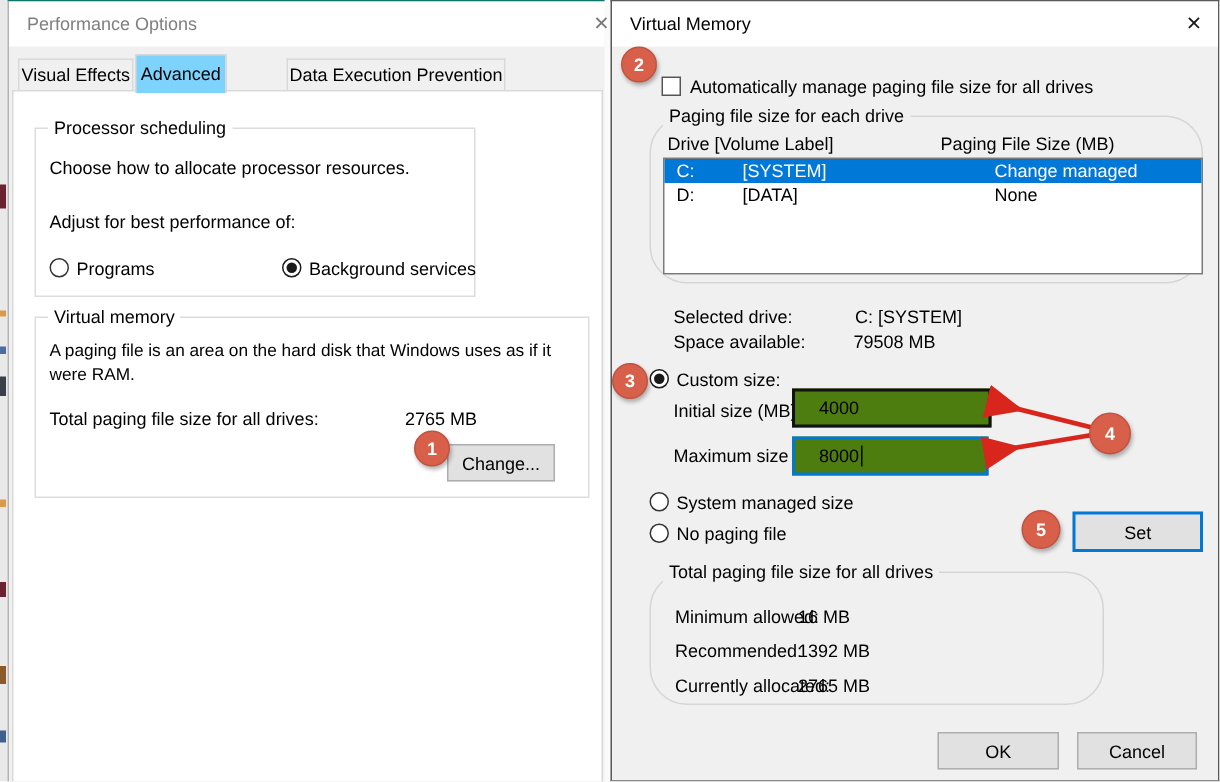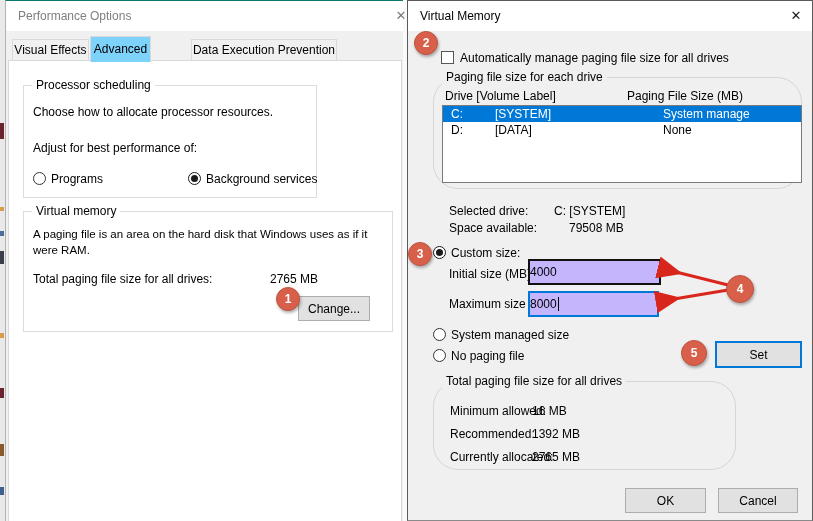--- a/index.html
+++ b/index.html
@@ -55,22 +55,22 @@
            border-radius:50%; background:#fff; }
   .radio.checked { border-color:#1a1a1a; }
   .radio.checked::after { content:''; position:absolute; left:2px; top:2px;
            width:7px; height:7px; border-radius:50%; background:#1a1a1a; }
   .checkbox { position:absolute; width:13px; height:13px; border:1px solid #555;
            background:#fff; }
   .btn { position:absolute; background:#e1e1e1; border:1px solid #adadad;
          text-align:center; font-size:12px; display:flex; align-items:center;
          justify-content:center; cursor:pointer; }
   .btn.focused { border:2px solid #0078d7; }
-  .textinput { position:absolute; background:#c4b5fd; font-size:12px;
-         display:flex; align-items:center; padding-left:0; }
+  .textinput { position:absolute; background:#4d7c0f; font-size:12px;
+         display:flex; align-items:center; padding-left:16px; }
   .in-black { border:2px solid #111111; }
   .in-blue  { border:2px solid #0078d7; }
   .caret { display:inline-block; width:0; height:14px; border-left:1px solid #000; margin-left:1px; }
 
   
   .listbox { position:absolute; background:#fff; border:1px solid #7a7a7a; }
   .listrow { position:relative; height:16px; line-height:16px; font-size:12px; }
   .listrow.selected { background:#0078d7; color:#fff; }
   .cell-drive { position:absolute; left:8px; }
   .cell-label { position:absolute; left:52px; }
@@ -142,32 +142,32 @@
   <span class="txt" style="left:52px;top:50px;">Automatically manage paging file size for all drives</span>
 
   <div class="groupbox on-gray" style="left:25px;top:76px;width:369px;height:112px;">
     <span class="group-label lbl-gray">Paging file size for each drive</span>
     <span class="txt" style="left:11px;top:11px;">Drive  [Volume Label]</span>
     <span class="txt" style="left:193px;top:11px;">Paging File Size (MB)</span>
     <div class="listbox" style="left:8px;top:27px;width:360px;height:78px;">
       <div class="listrow selected">
         <span class="cell-drive">C:</span>
         <span class="cell-label">[SYSTEM]</span>
-        <span class="cell-size">System manage</span>
+        <span class="cell-size">Change managed</span>
       </div>
       <div class="listrow">
         <span class="cell-drive">D:</span>
         <span class="cell-label">[DATA]</span>
         <span class="cell-size">None</span>
       </div>
     </div>
   </div>
 
   <span class="txt" style="left:41px;top:203px;">Selected drive:</span>
-  <span class="txt" style="left:146px;top:203px;">C:  [SYSTEM]</span>
+  <span class="txt" style="left:162px;top:203px;">C:  [SYSTEM]</span>
   <span class="txt" style="left:41px;top:220px;">Space available:</span>
   <span class="txt" style="left:161px;top:220px;">79508 MB</span>
 
   <span class="radio checked" style="left:25px;top:245px;"></span>
   <span class="txt" style="left:43px;top:245px;">Custom size:</span>
 
   <span class="txt" style="left:41px;top:266px;">Initial size (MB):</span>
   <div class="textinput in-black" style="left:120px;top:258px;width:133px;height:26px;">
     <span>4000</span>
   </div>

